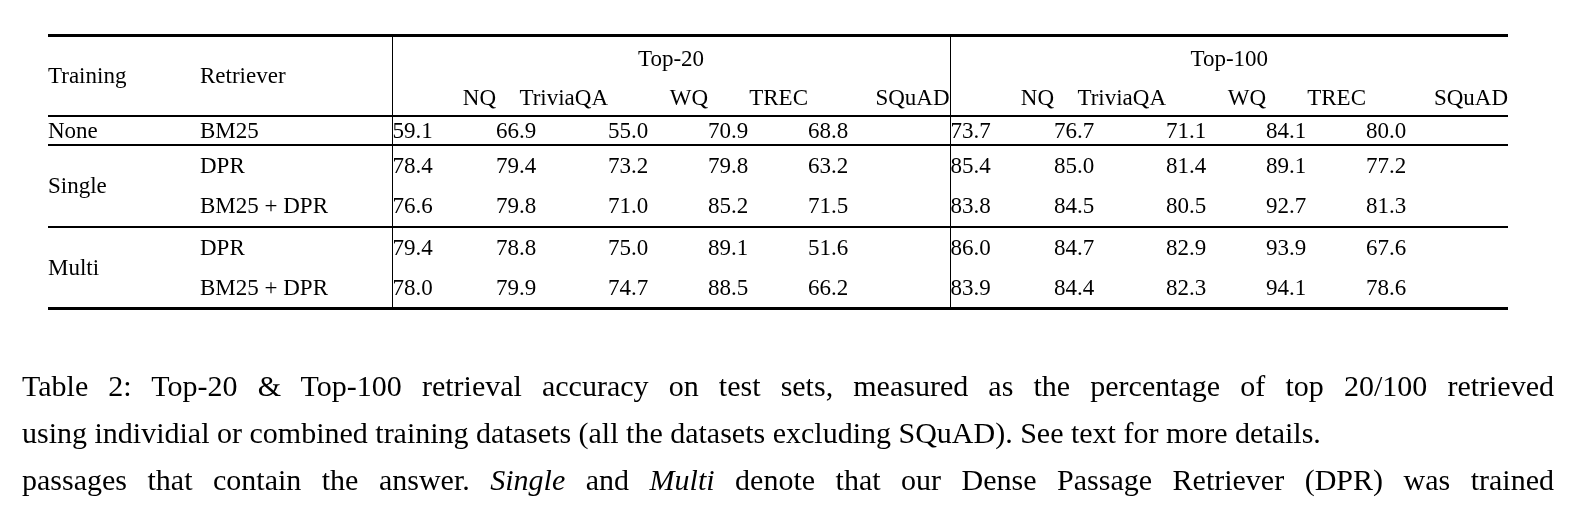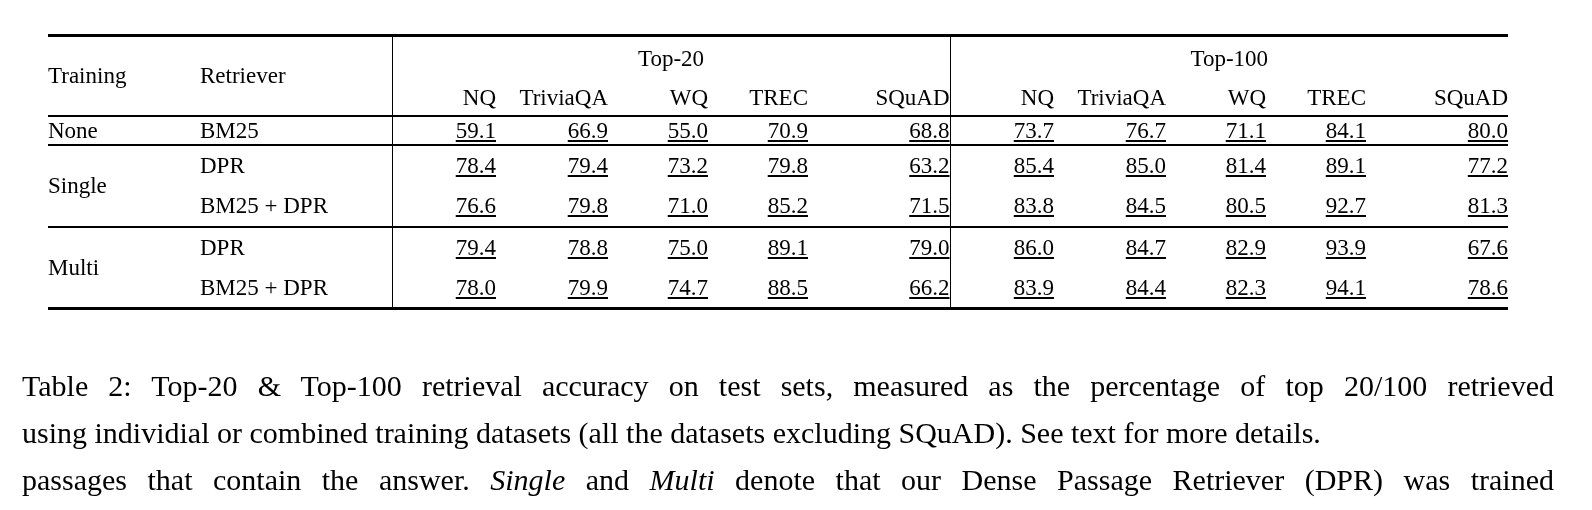--- a/index.html
+++ b/index.html
@@ -53,21 +53,21 @@
     text-align: center;
     font-weight: bold;
   }
   th.hds {              
     text-align: right;
     vertical-align: bottom;
     padding-bottom: 7px;
     margin-top: 20px;
   }
   td.rowlabel { text-align: left; }   
-  td.num { text-align: right; text-decoration: underline; }
+  td.num { text-align: left; }
   .pl-lg { padding-left: 16px; }
   .pl-sm { padding-left: 6px; }
 
   .vsep { border-left: 1.5px solid #000; }         
   thead { border-bottom: 2.5px solid #000; }
   tbody.grp { border-top: 2px solid #000; }
 
   .b { font-weight: bold; margin-top: 36px; }
 
   
@@ -177,21 +177,21 @@
     </tbody>
 
     <tbody class="grp">
       <tr class="row-std">
         <td class="rowlabel pl-lg" rowspan="2">Multi</td>
         <td class="rowlabel pl-sm">DPR</td>
         <td class="num vsep b">79.4</td>
         <td class="num">78.8</td>
         <td class="num b">75.0</td>
         <td class="num b">89.1</td>
-        <td class="num">79.0</td>
+        <td class="num">51.6</td>
         <td class="num vsep b">86.0</td>
         <td class="num">84.7</td>
         <td class="num b">82.9</td>
         <td class="num">93.9</td>
         <td class="num">67.6</td>
       </tr>
       <tr class="row-std">
         <td class="rowlabel pl-sm">BM25 + DPR</td>
         <td class="num vsep">78.0</td>
         <td class="num b">79.9</td>

